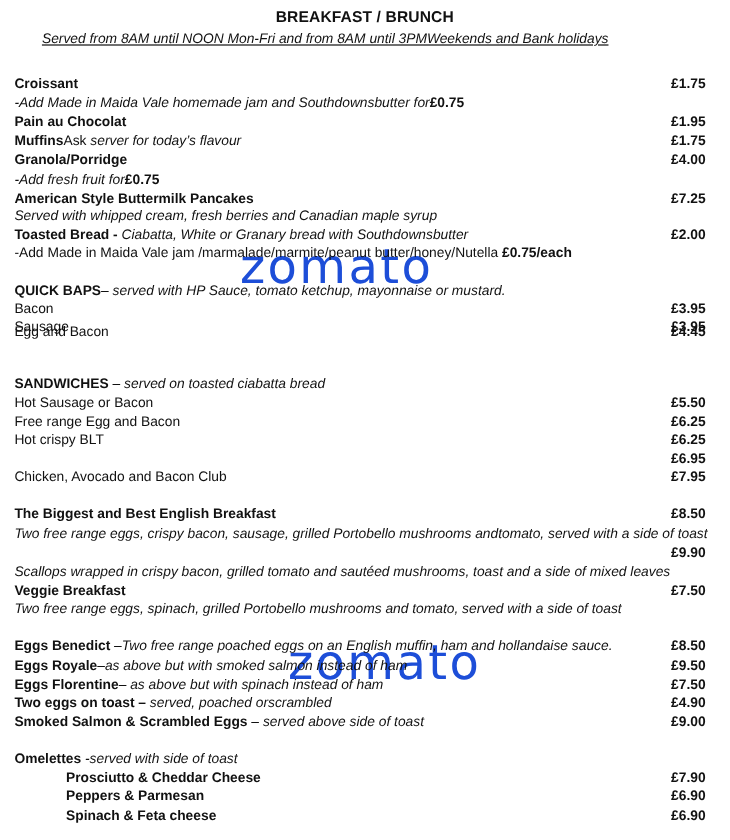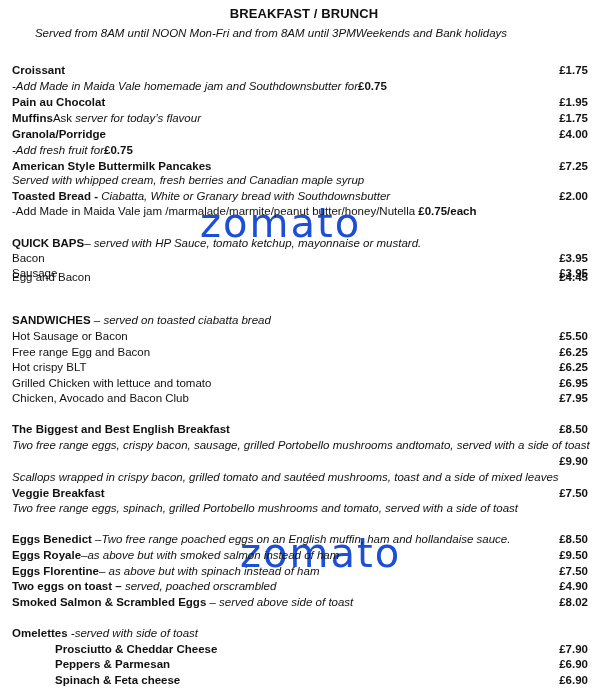--- a/index.html
+++ b/index.html
@@ -1,21 +1,21 @@
 <!DOCTYPE html>
 <html><head>
 <meta charset="utf-8">
 <style>
   html, body { margin: 0; padding: 0; background: #ffffff; }
   body { width: 608px; height: 700px; overflow: hidden; position: relative;
          font-family: "Liberation Sans", "DejaVu Sans", sans-serif; color: #111; font-size: 11.5px; }
   .title { position: absolute; top: 6px; left: 0; width: 608px; text-align: center;
            font-weight: bold; font-size: 13px; letter-spacing: 0.1px; }
   .subtitle { position: absolute; top: 27px; left: 0; width: 542px; text-align: center;
-              font-style: italic; font-size: 11.5px; }
+              font-style: italic; text-decoration: underline; font-size: 11.5px; }
   .row { position: absolute; left: 12px; width: 576px; height: 16px; line-height: 16px; white-space: nowrap; }
   .price { position: absolute; right: 0; top: 0; font-weight: bold; }
   .b { font-weight: bold; }
   .i { font-style: italic; }
   .indent { left: 55px; width: 533px; }
   .watermark { position: absolute; color: #1d4ed8; font-size: 40px; font-family: "DejaVu Sans", sans-serif;
                letter-spacing: 2px; pointer-events: none; }
 </style>
 </head>
 <body>
@@ -86,21 +86,20 @@
 </div>
 <div class="row" style="top:344px;">
   <span>Free range Egg and Bacon</span>
   <span class="price">£6.25</span>
 </div>
 <div class="row" style="top:359px;">
   <span>Hot crispy BLT</span>
   <span class="price">£6.25</span>
 </div>
 <div class="row" style="top:375px;">
-  <span>Grilled Chicken with lettuce and tomato</span>
   <span class="price">£6.95</span>
 </div>
 <div class="row" style="top:390px;">
   <span>Chicken, Avocado and Bacon Club</span>
   <span class="price">£7.95</span>
 </div>
 
 <div class="row" style="top:421px;">
   <span class="b">The Biggest and Best English Breakfast</span>
   <span class="price">£8.50</span>
@@ -127,21 +126,21 @@
 <div class="row" style="top:563px;">
   <span class="b">Eggs Florentine</span><span class="i">– as above but with spinach instead of ham</span>
   <span class="price">£7.50</span>
 </div>
 <div class="row" style="top:578px;">
   <span class="b">Two eggs on toast – </span><span class="i">served, poached orscrambled</span>
   <span class="price">£4.90</span>
 </div>
 <div class="row" style="top:594px;">
   <span class="b">Smoked Salmon &amp; Scrambled Eggs</span><span class="i"> – served above side of toast</span>
-  <span class="price">£8.02</span>
+  <span class="price">£9.00</span>
 </div>
 
 <div class="row" style="top:625px;">
   <span class="b">Omelettes</span><span class="i"> -served with side of toast</span>
 </div>
 <div class="row indent" style="top:641px;">
   <span class="b">Prosciutto &amp; Cheddar Cheese</span>
   <span class="price">£7.90</span>
 </div>
 <div class="row indent" style="top:656px;">

